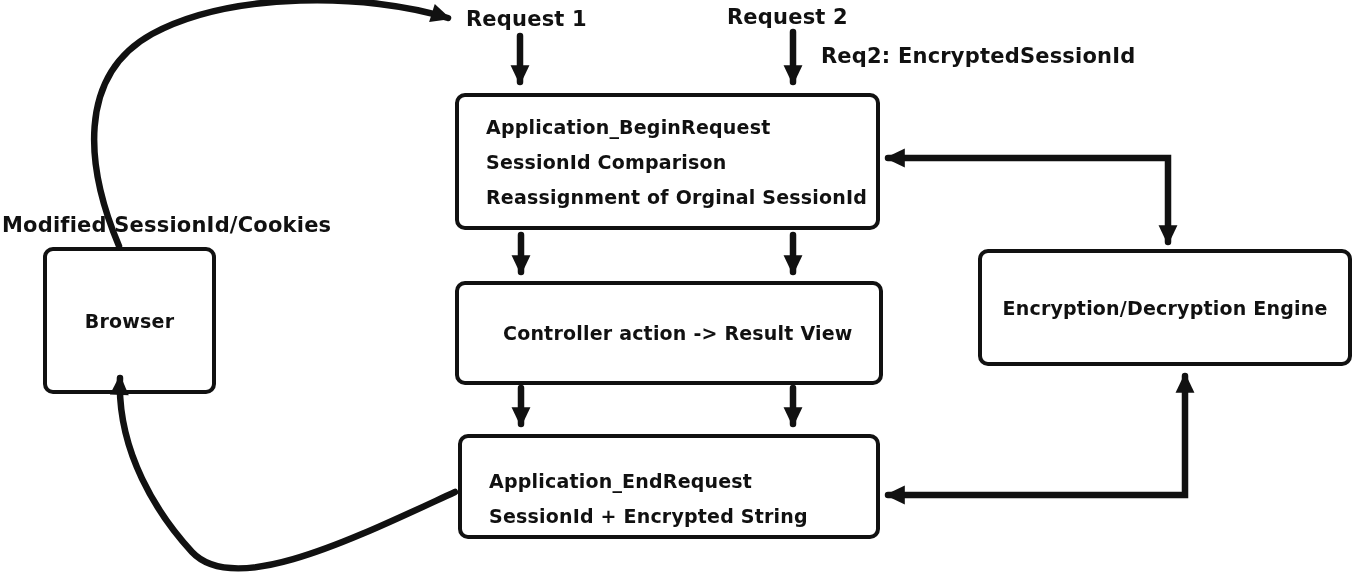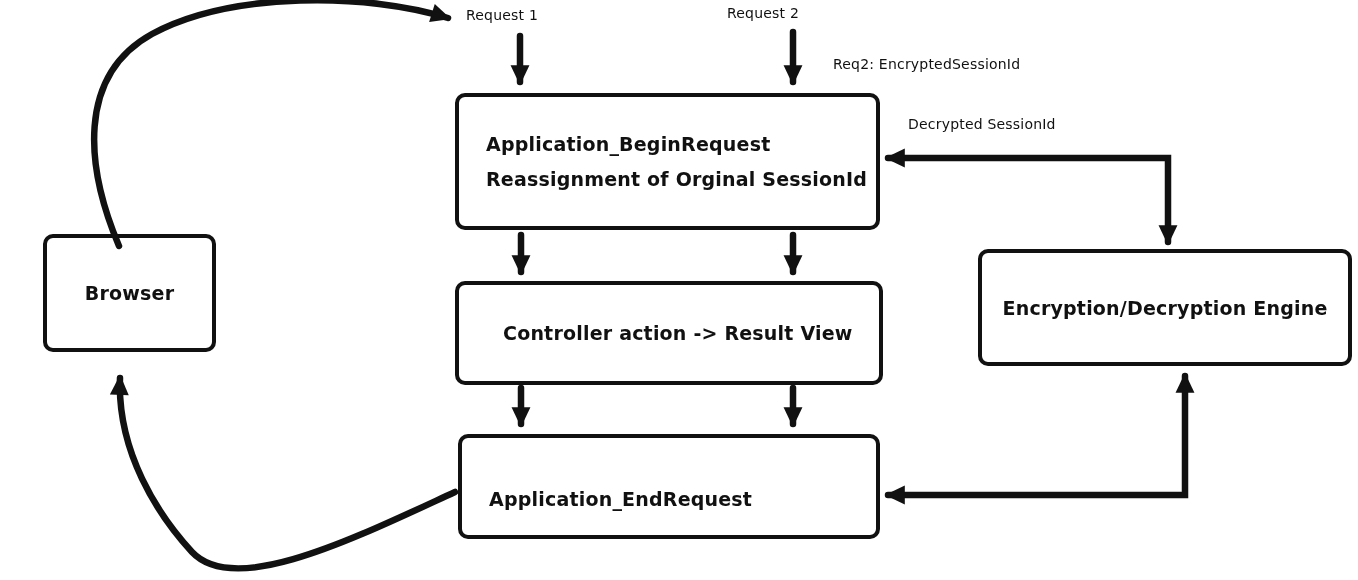--- a/index.html
+++ b/index.html
@@ -22,28 +22,28 @@
     justify-content:center;
     font-size:19px;
     font-weight:600;
     letter-spacing:0.2px;
     line-height:22px;
     z-index:2;
   }
   .node .line{white-space:nowrap;}
   .lbl{
     position:absolute;
-    font-size:14px;
-    font-weight:400;
+    font-size:21px;
+    font-weight:700;
     letter-spacing:0.2px;
     white-space:nowrap;
     z-index:1;
   }
   #node-begin{left:455px;top:93px;width:425px;height:137px;padding-left:27px;gap:13px;}
-  #node-browser{left:43px;top:234px;width:173px;height:118px;align-items:center;}
+  #node-browser{left:43px;top:247px;width:173px;height:147px;align-items:center;}
   #node-controller{left:455px;top:281px;width:428px;height:104px;padding-left:44px;}
   #node-engine{left:978px;top:249px;width:374px;height:117px;align-items:center;justify-content:center;}
   #node-end{left:458px;top:434px;width:422px;height:105px;padding-left:27px;padding-top:24px;gap:13px;}
   svg.arrows{
     position:absolute;left:0;top:0;z-index:3;
     pointer-events:none;
   }
   svg.arrows path{
     fill:none;
     stroke:#111111;
@@ -51,42 +51,44 @@
     stroke-linecap:round;
   }
 </style>
 </head>
 <body>
 
 <div class="canvas">
 
   <div class="lbl" style="left:466px;top:7px;">Request 1</div>
   <div class="lbl" style="left:727px;top:5px;">Request 2</div>
-  <div class="lbl" style="left:821px;top:56px;margin-left:12px;">Req2: EncryptedSessionId</div>
-  <div class="lbl" style="left:908px;top:116px;">Decrypted SessionId</div>
+  <div class="lbl" style="left:821px;top:44px;">Req2: EncryptedSessionId</div>
+  <div class="lbl" style="left:2px;top:213px;">Modified SessionId/Cookies</div>
 
   <div class="node" id="node-begin">
     <div class="line">Application_BeginRequest</div>
+    <div class="line">SessionId Comparison</div>
     <div class="line">Reassignment of Orginal SessionId</div>
   </div>
 
   <div class="node" id="node-browser">
     <div class="line">Browser</div>
   </div>
 
   <div class="node" id="node-controller">
     <div class="line">Controller action -&gt; Result View</div>
   </div>
 
   <div class="node" id="node-engine">
     <div class="line">Encryption/Decryption Engine</div>
   </div>
 
   <div class="node" id="node-end">
     <div class="line">Application_EndRequest</div>
+    <div class="line">SessionId + Encrypted String</div>
   </div>
 
   <svg class="arrows" width="1358" height="580" viewBox="0 0 1358 580">
     <defs>
       <marker id="ah" viewBox="0 0 10 10" refX="8.5" refY="5" markerWidth="21" markerHeight="21" markerUnits="userSpaceOnUse" orient="auto-start-reverse">
         <path d="M0.5,0.5 L10,5 L0.5,9.5 Z" style="fill:#111111;stroke:none;"></path>
       </marker>
     </defs>
 
     <path d="M 520 36 L 520 82" marker-end="url(#ah)"></path>

